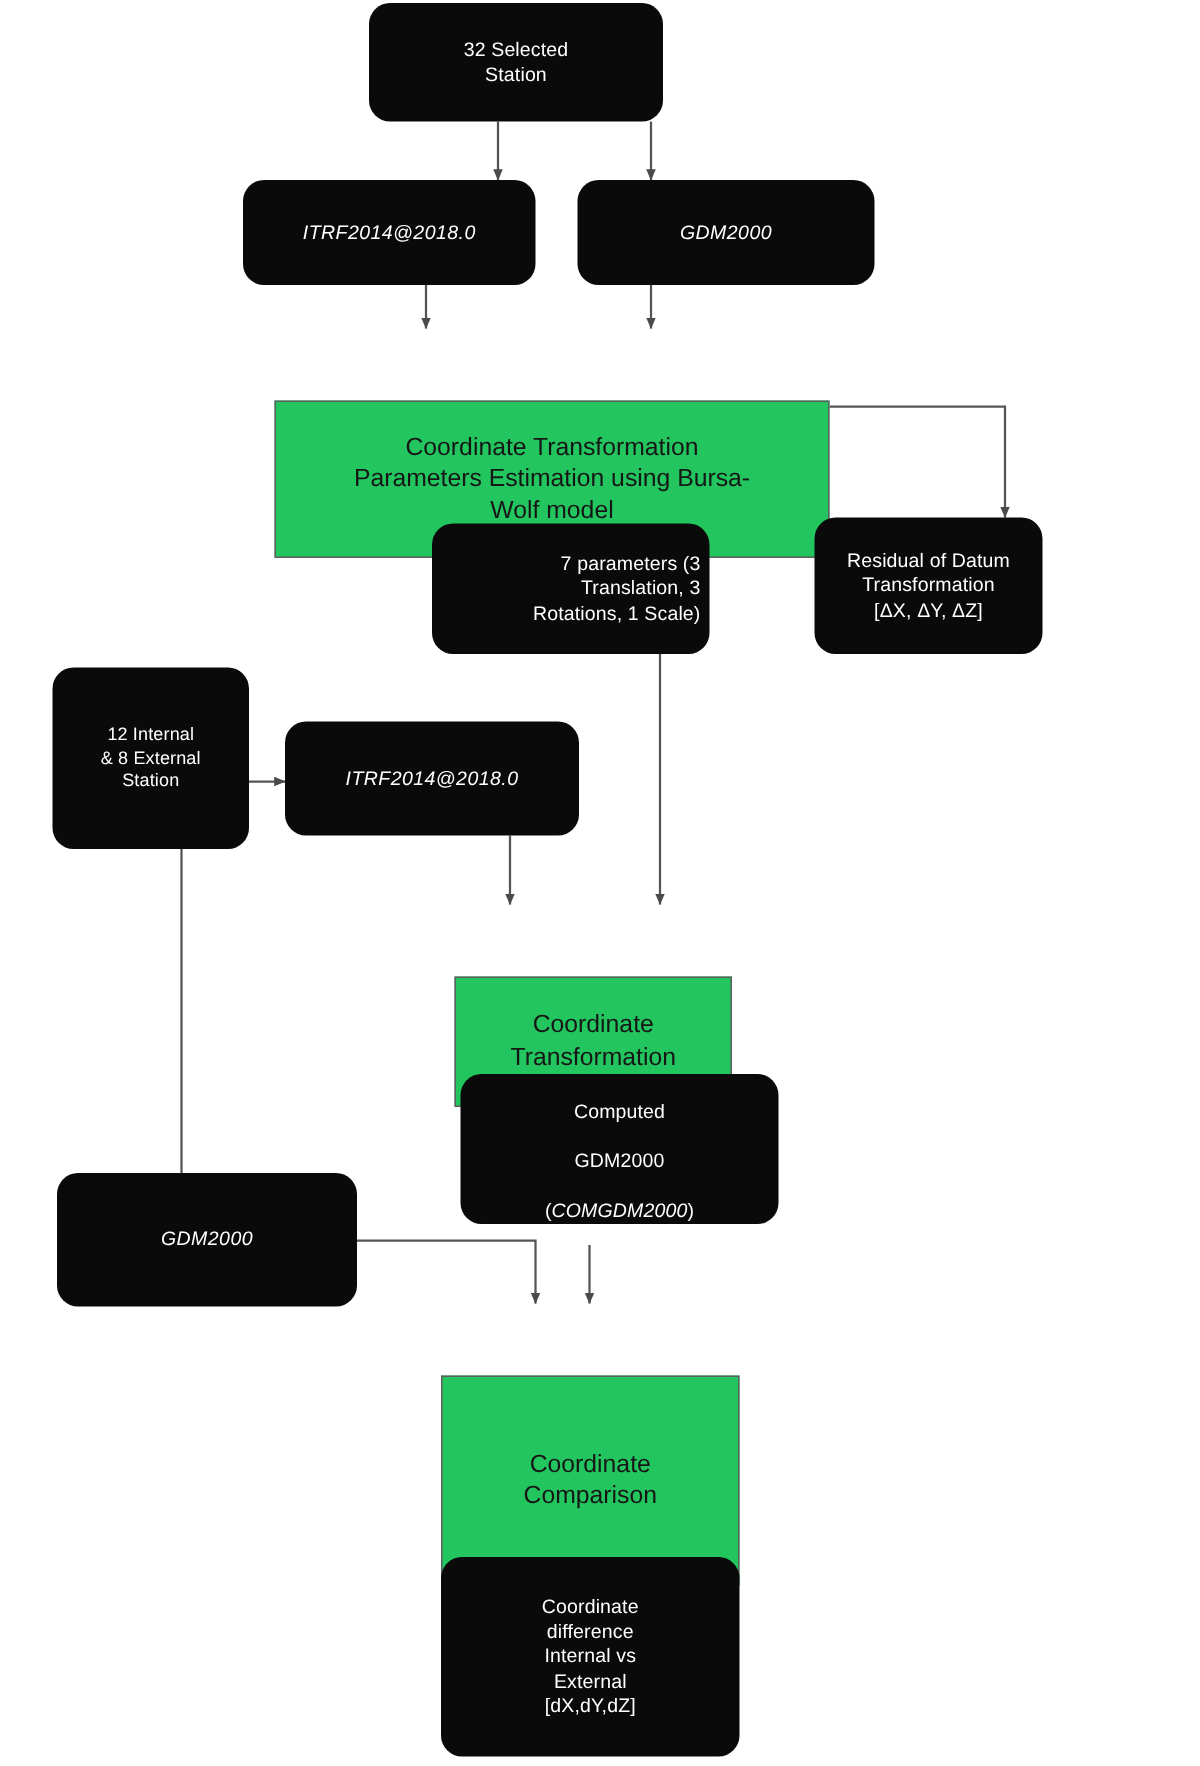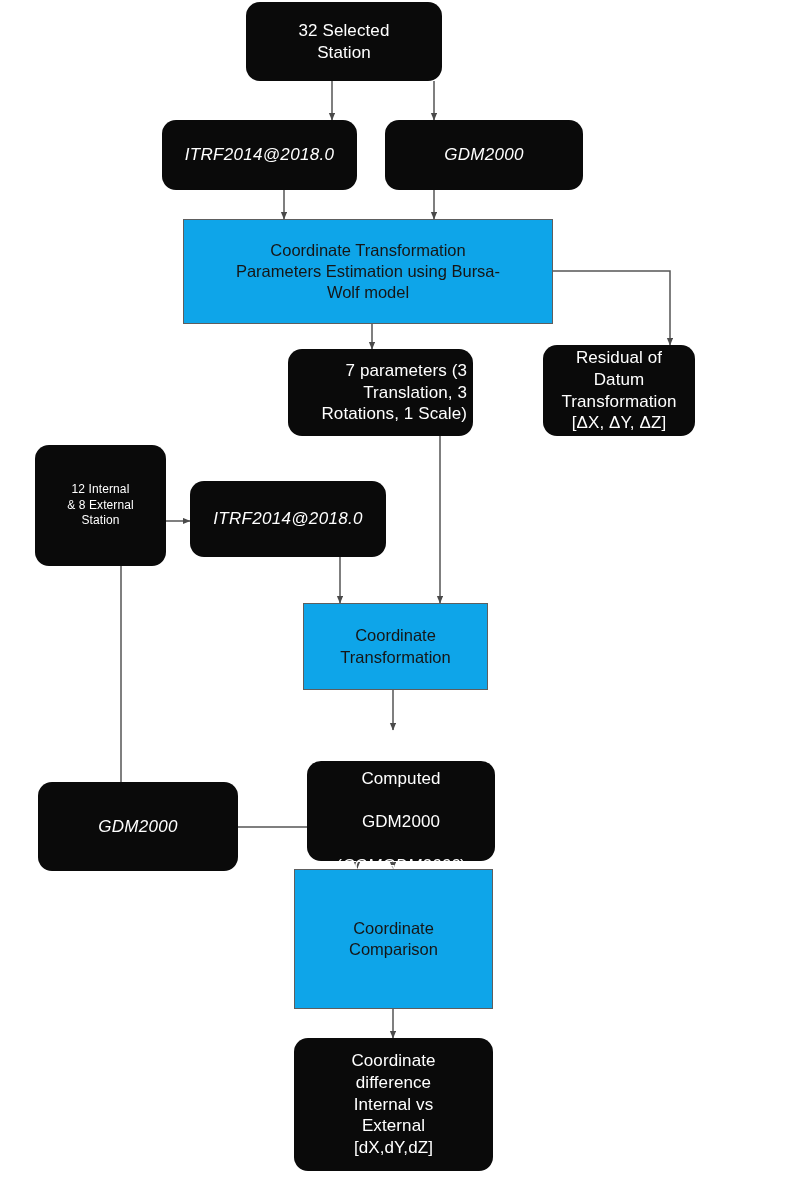--- a/index.html
+++ b/index.html
@@ -27,29 +27,30 @@
   }
   .node .lbl {
     width: 100%;
     padding: 0 6px;
     white-space: pre-line;
   }
   .node.dark {
     background: #0a0a0a;
     color: #ffffff;
     border-radius: 14px;
-    font-size: 17px;
+    font-size: 13px;
     letter-spacing: 0.1px;
   }
   .node.light {
-    background: #0ea5e9;
+    background: #22c55e;
     color: #161616;
     border: 1.4px solid #5e5e5e;
     border-radius: 0;
     font-size: 16.5px;
+    margin-top: 48px;
   }
   .node.italic .lbl { font-style: italic; font-weight: 400; letter-spacing: 0.3px; }
   .node .it { font-style: italic; }
   svg#edges {
     position: absolute;
     left: 0; top: 0;
     width: 800px;
     height: 1177px;
     z-index: 1;
     overflow: visible;
@@ -137,21 +138,21 @@
 
   <div class="node dark italic" style="left:190px; top:481px; width:196px; height:76px;">
     <span class="lbl">ITRF2014@2018.0</span>
   </div>
 
   <div class="node light" style="left:303px; top:603px; width:185px; height:87px;">
     <span class="lbl">Coordinate
 Transformation</span>
   </div>
 
-  <div class="node dark" style="left:307px; top:761px; width:188px; height:100px;text-align:center;">
+  <div class="node dark" style="left:307px; top:716px; width:212px; height:100px;text-align:center;">
     <span class="lbl">
       <span>Computed</span><br>
       <span>GDM2000</span><br>
       <span>(<span class="it">COMGDM2000</span>)</span>
     </span>
   </div>
 
   <div class="node dark italic" style="left:38px; top:782px; width:200px; height:89px;">
     <span class="lbl">GDM2000</span>
   </div>

